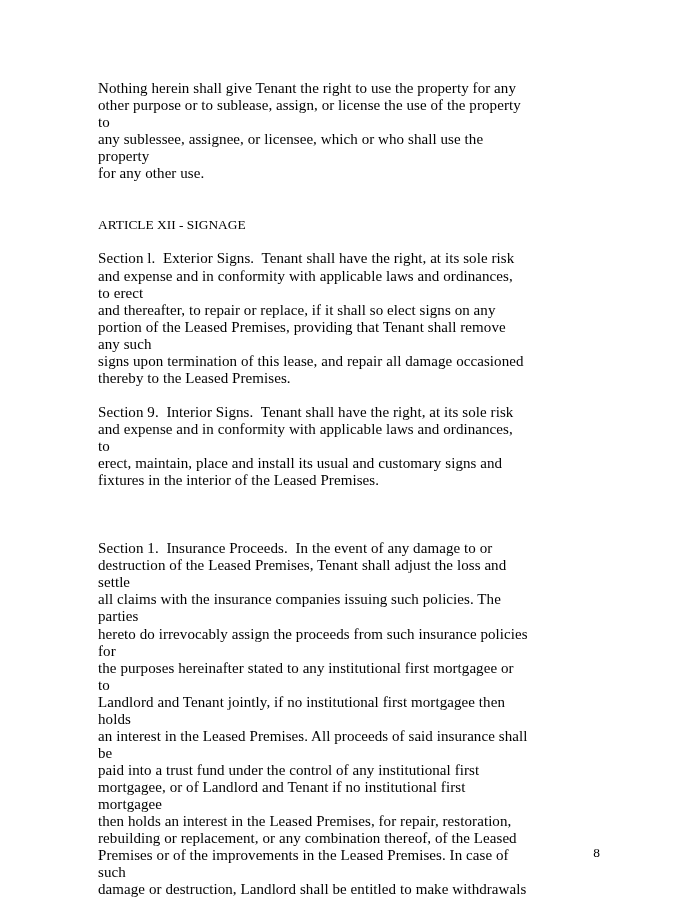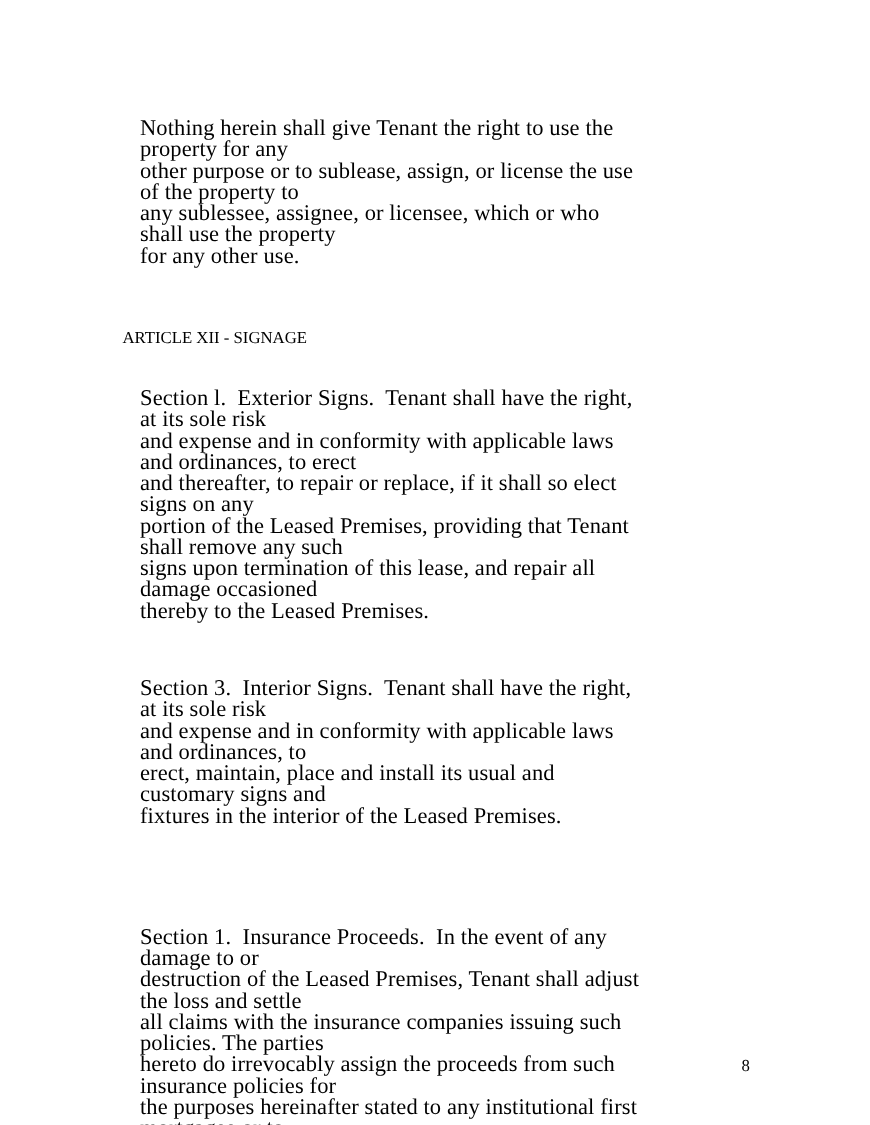--- a/index.html
+++ b/index.html
@@ -27,24 +27,24 @@
   }
 
   .text-block {
     position: absolute;
     left: 98px;
     top: 80px;
     width: 430px;
   }
 
   .para {
-    font-size: 18px;
+    font-size: 15px;
     line-height: 17.05px;
     text-align: left;
-    margin: 14px;
+    margin: 0;
     white-space: pre-wrap;
     letter-spacing: 0.005em;
   }
 
   
   .gap-1 { height: 17.05px; }
   .gap-2 { height: 34.1px; }
 
   .heading {
     font-size: 13.4px;
@@ -84,21 +84,21 @@
 
     <p class="para">Section l.  Exterior Signs.  Tenant shall have the right, at its sole risk
 and expense and in conformity with applicable laws and ordinances, to erect
 and thereafter, to repair or replace, if it shall so elect signs on any
 portion of the Leased Premises, providing that Tenant shall remove any such
 signs upon termination of this lease, and repair all damage occasioned
 thereby to the Leased Premises.</p>
 
     <div class="gap-1"></div>
 
-    <p class="para">Section 3.  Interior Signs.  Tenant shall have the right, at its sole risk
+    <p class="para">Section 9.  Interior Signs.  Tenant shall have the right, at its sole risk
 and expense and in conformity with applicable laws and ordinances, to
 erect, maintain, place and install its usual and customary signs and
 fixtures in the interior of the Leased Premises.</p>
 
     <div class="gap-2"></div>
 
 
     <div class="gap-1"></div>
 
     <p class="para">Section 1.  Insurance Proceeds.  In the event of any damage to or

